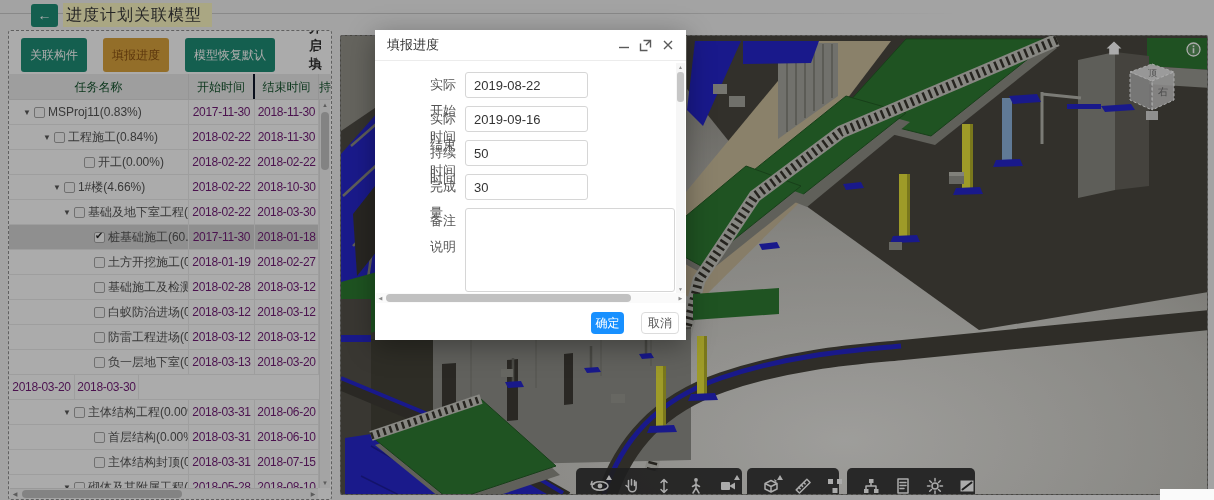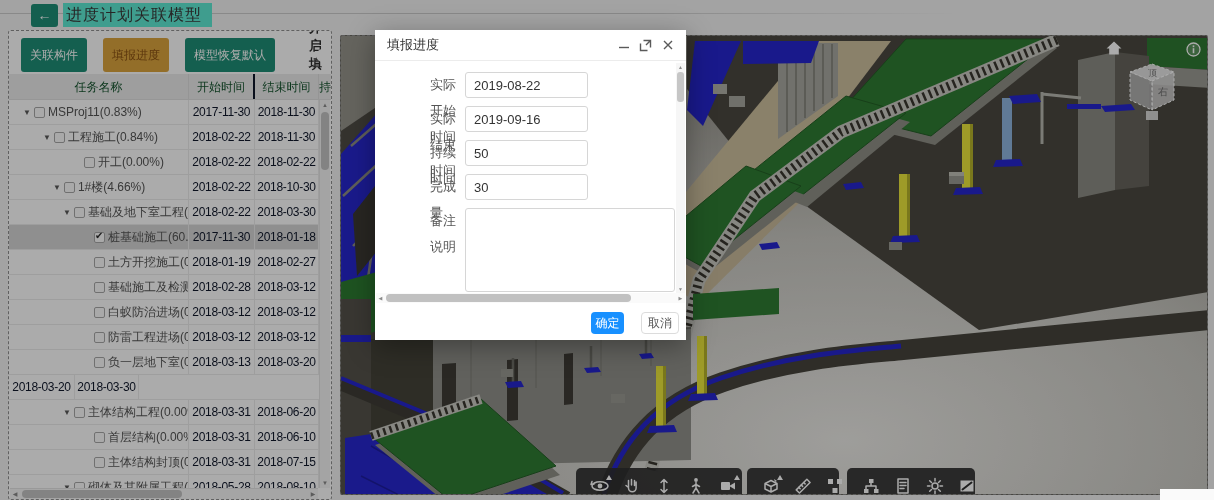--- a/index.html
+++ b/index.html
@@ -6,21 +6,21 @@
   html,body { width:1214px; height:500px; overflow:hidden; }
   body { font-family:"Liberation Sans", sans-serif; background:#f4f4f4; position:relative; }
 
   
   .app-header { position:absolute; left:0; top:0; width:1214px; height:28px; }
   .header-rule { position:absolute; top:13px; left:0; width:965px; height:1px;
     background:linear-gradient(90deg,#cccccc 0%,#cccccc 65%,rgba(204,204,204,0) 100%); }
   .back-btn { position:absolute; left:31px; top:4px; width:27px; height:23px; background:#1f8e76;
     border-radius:3px; color:#fff; font-size:14px; text-align:center; line-height:22px; z-index:2; cursor:pointer; }
   .page-title { position:absolute; left:63px; top:3px; font-size:16px; color:#3a3a3a; z-index:2;
-    background:#5eead4; padding:0 10px 0 3px; line-height:24px; letter-spacing:1px; }
+    background:#fef9c3; padding:0 10px 0 3px; line-height:24px; letter-spacing:1px; }
 
   
   .task-panel { position:absolute; left:8px; top:30px; width:324px; height:470px; background:#fff;
     border:1px dashed #8f8f8f; border-radius:3px; overflow:hidden; }
   .panel-toolbar { position:absolute; top:10px; left:12px; right:6px; height:28px; display:flex; align-items:center; }
   .pbtn { height:34px; border:none; border-radius:3px; font-size:12px; padding:0 9px; cursor:pointer;
     font-family:inherit; white-space:nowrap; }
   .pbtn.teal { background:#1f8e76; color:#fff; }
   .pbtn.amber { background:#dba43e; color:#8a5213; }
   .pbtn + .pbtn { margin-left:16px; }
@@ -33,21 +33,21 @@
   .th { text-align:center; overflow:hidden; white-space:nowrap; }
   .th.c1 { width:180px; border-right:1px solid #dedede; }
   .th.c2 { width:66px;  border-right:2px solid #0f172a; }
   .th.c3 { width:64px;  border-right:1px solid #dedede; }
   .th.c4 { width:12px; text-align:left; }
 
   .rows { position:absolute; top:69px; left:0; right:12px; bottom:11px; overflow:hidden; }
   .trow { height:25px; display:flex; border-bottom:1px solid #ececec; font-size:12px; color:#555; cursor:pointer; background:#fff; }
   .trow.sel { background:#d6d6d6; }
   .cell-name { width:180px; display:flex; align-items:center; border-right:1px solid #ececec; overflow:hidden; white-space:nowrap; }
-  .cell-date { width:66px; text-align:center; line-height:24px; border-right:1px solid #ececec; color:#0f172a; letter-spacing:-0.3px; }
+  .cell-date { width:66px; text-align:center; line-height:24px; border-right:1px solid #ececec; color:#701a75; letter-spacing:-0.3px; }
   .cell-date.end { width:64px; }
   .tree-arrow { font-size:8px; color:#5a5a5a; margin-right:3px; }
   .tree-arrow.hide { visibility:hidden; }
   .cb { width:11px; height:11px; border:1px solid #a8a8a8; background:#fdfdfd; border-radius:2px; margin-right:3px;
     flex:none; position:relative; }
   .cb.on::after { content:"✔"; position:absolute; left:0px; top:-3px; font-size:10px; color:#2d2d2d; }
 
   .vscroll { position:absolute; top:69px; right:1px; width:11px; bottom:11px; background:#f5f5f5; border-left:1px solid #e4e4e4; }
   .vscroll .arr { height:10px; text-align:center; font-size:6px; color:#8a8a8a; line-height:10px; }
   .vscroll .arr.dn { position:absolute; bottom:0; left:0; right:0; }

